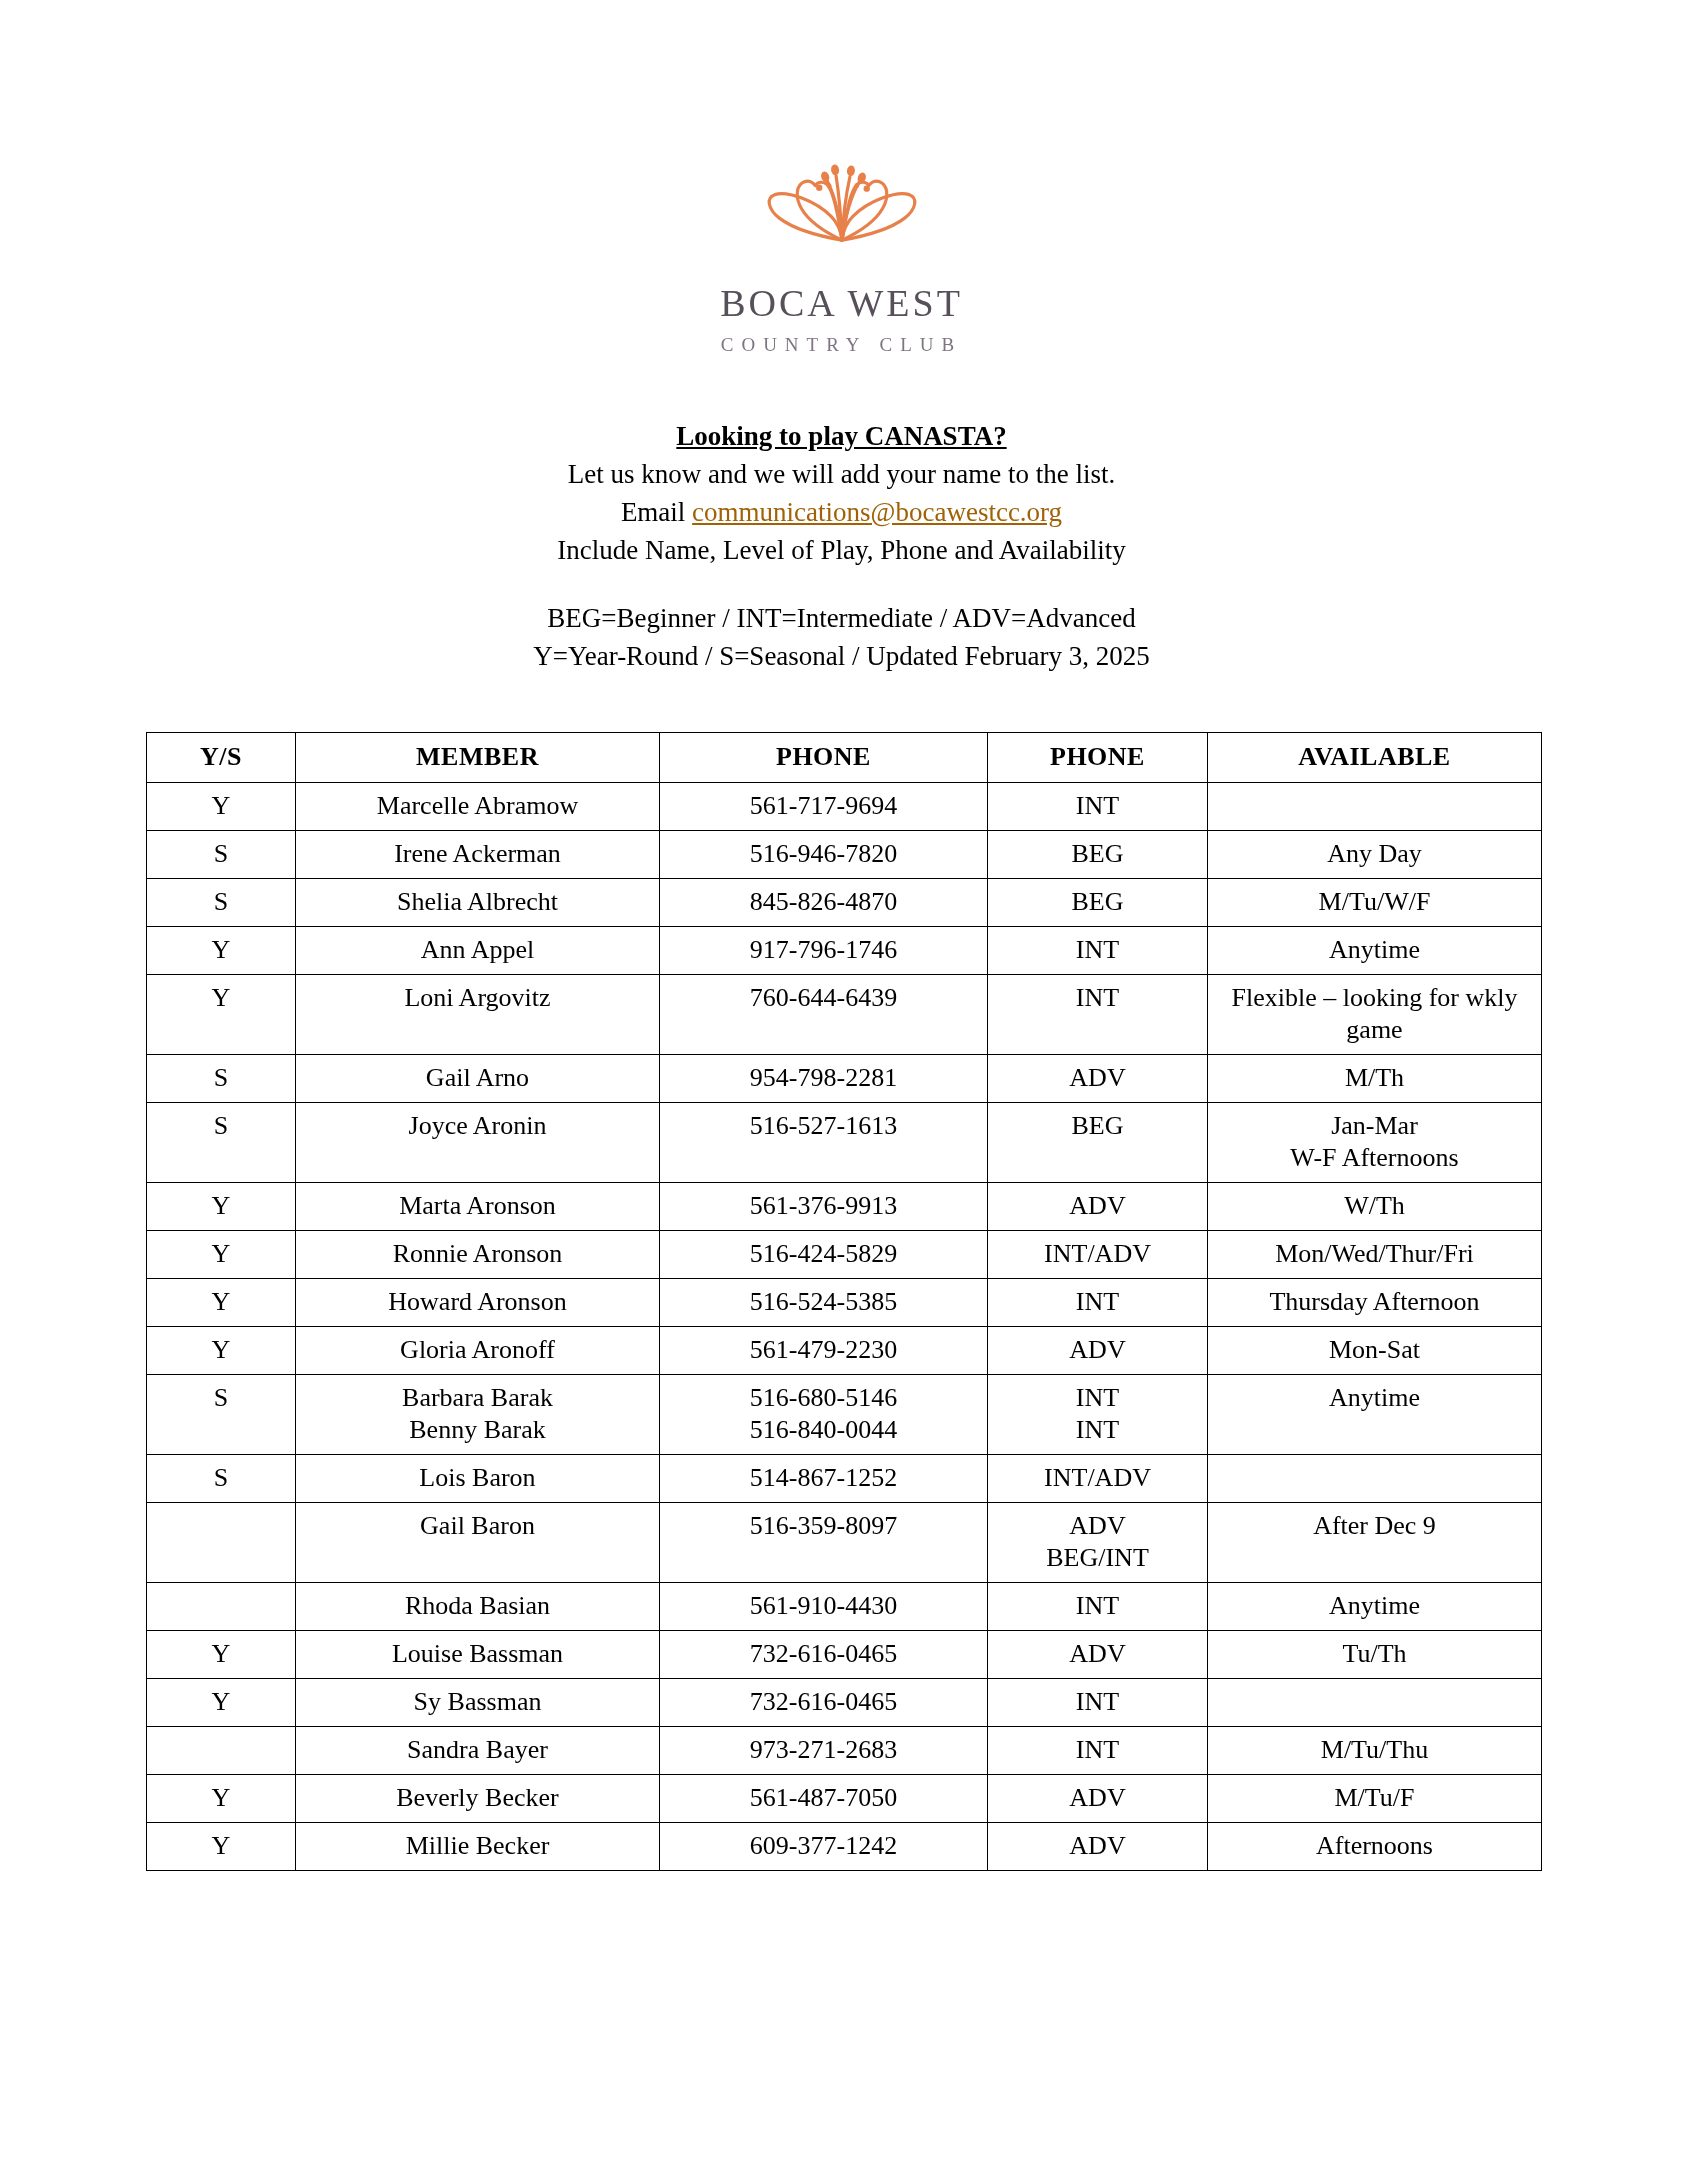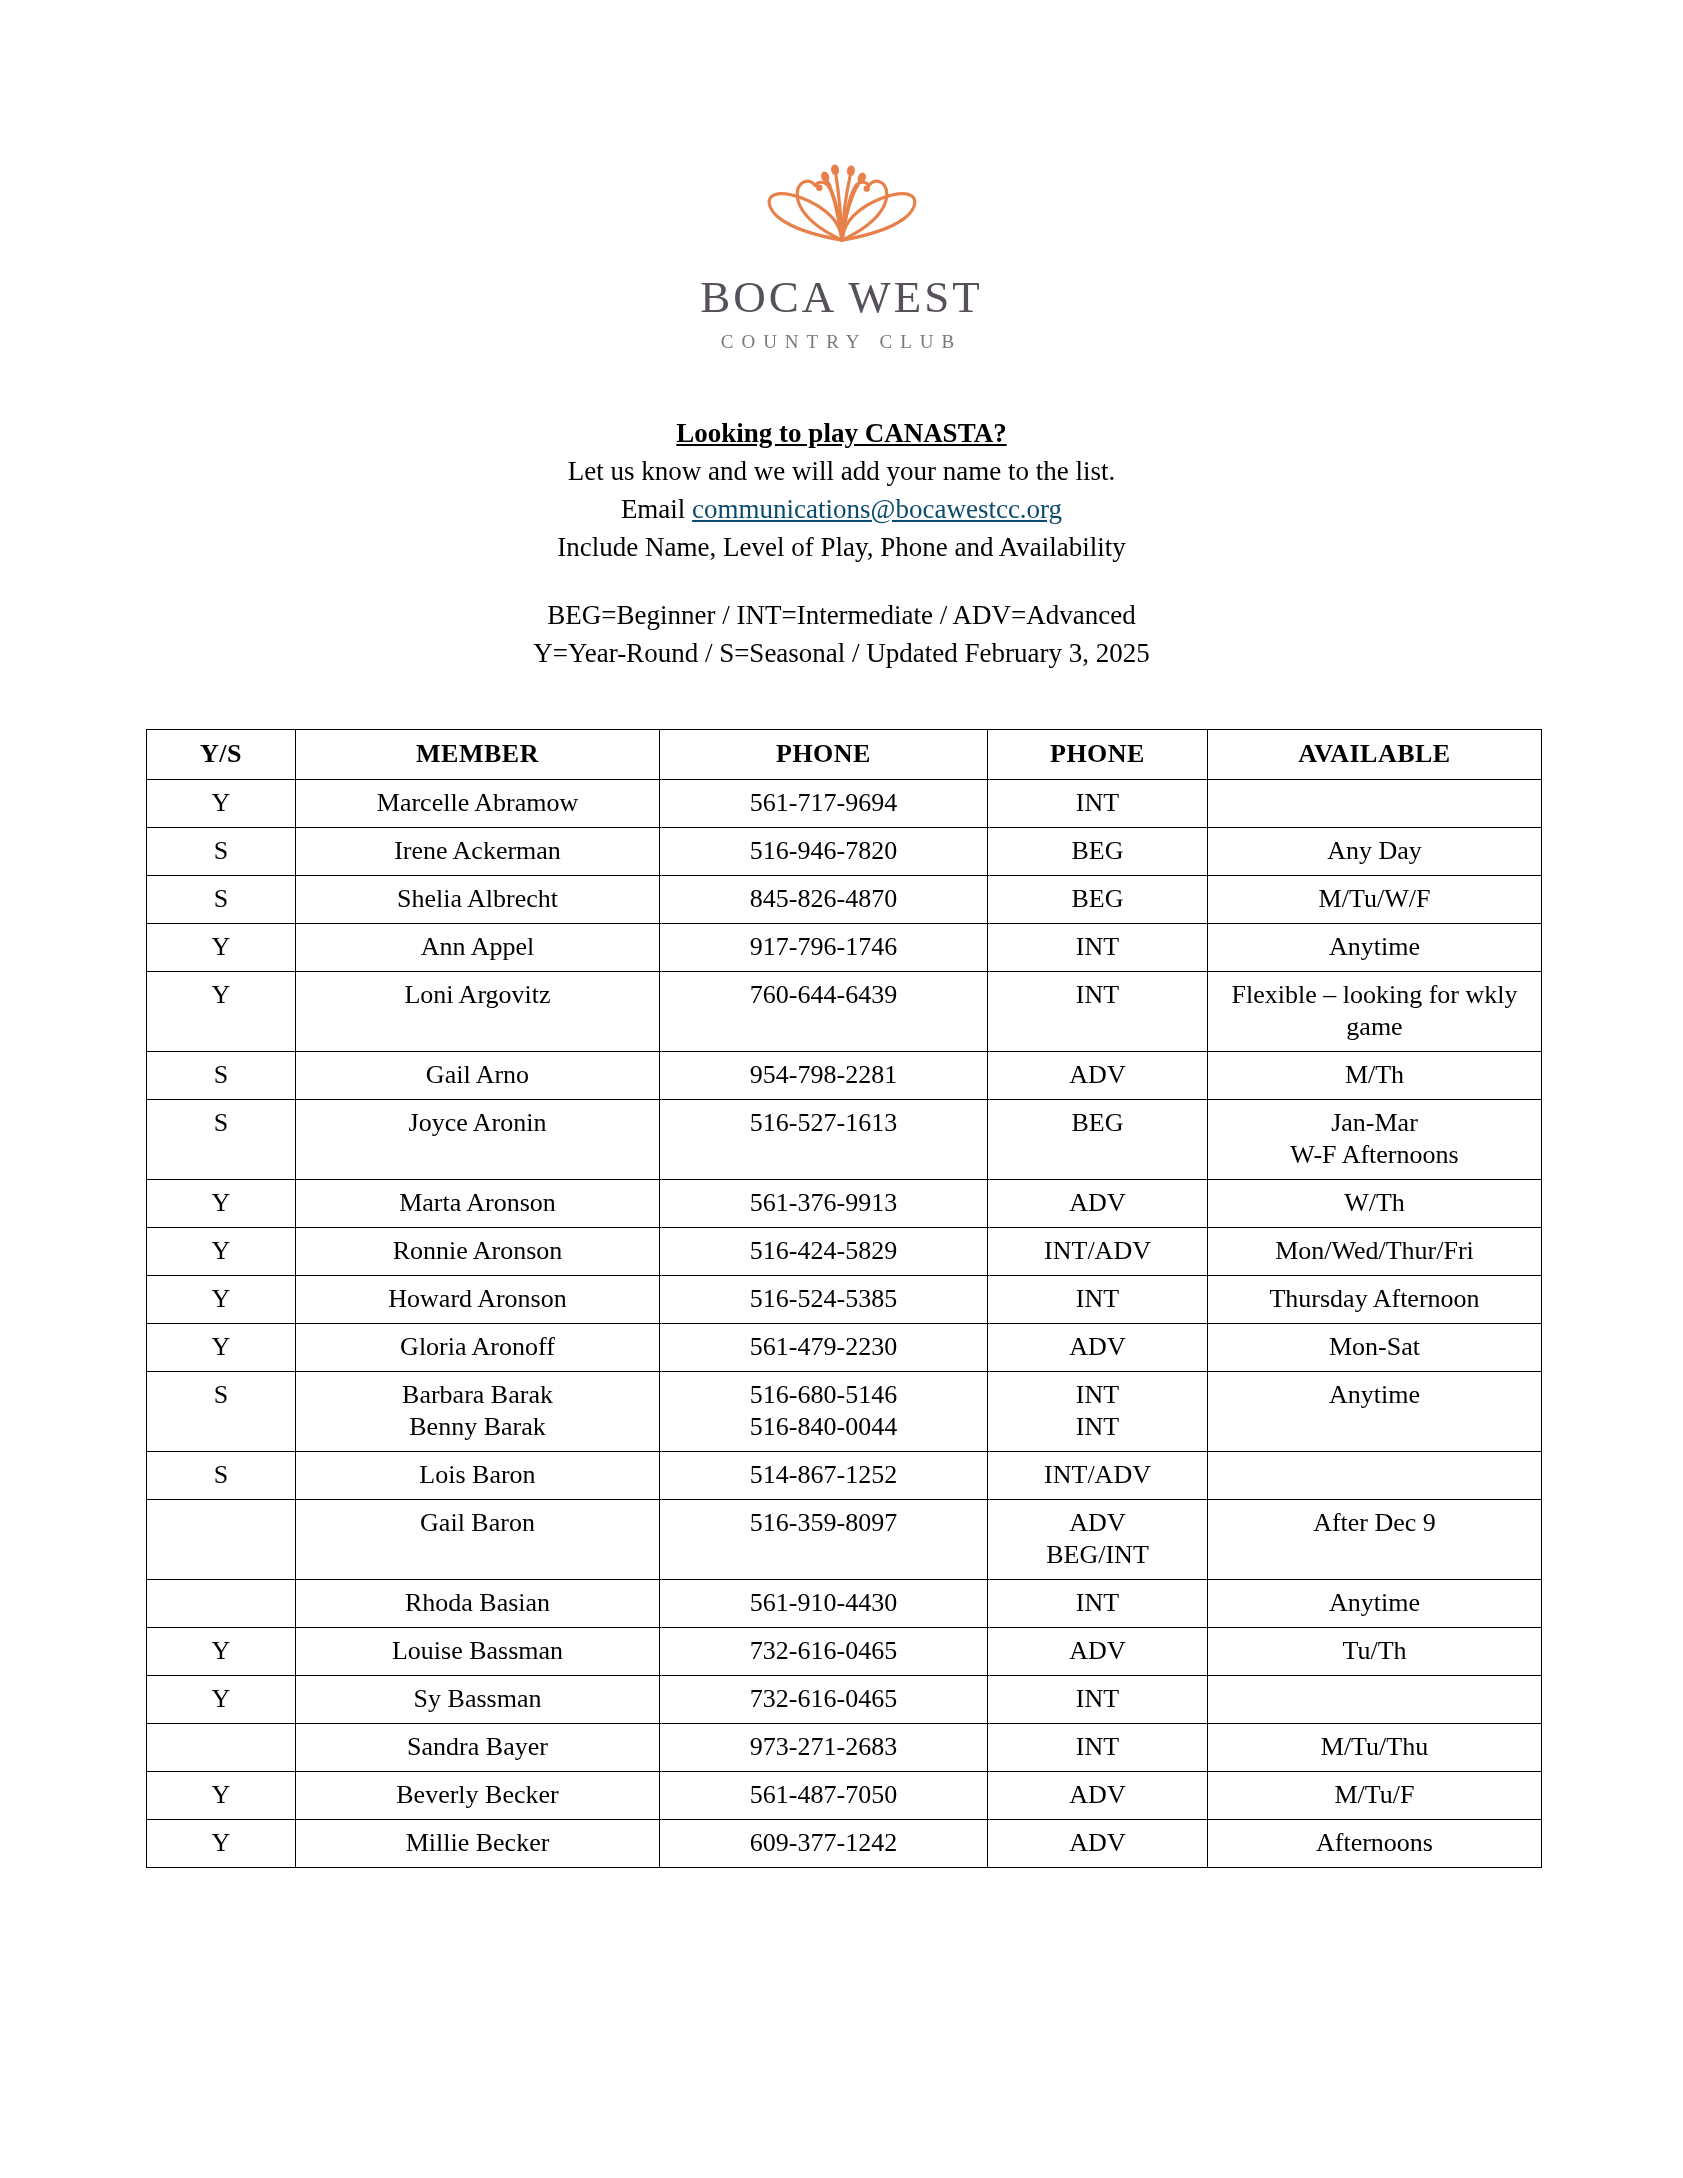--- a/index.html
+++ b/index.html
@@ -31,23 +31,23 @@
     text-align: center;
     padding-top: 149px;
   }
   .logo-mark {
     display: block;
     margin: 0 auto;
     width: 188px;
     height: 117px;
   }
   .logo-wordmark {
-    margin-top: 8px;
+    margin-top: 18px;
     font-family: "Liberation Serif", "DejaVu Serif", serif;
-    font-size: 45px;
+    font-size: 38px;
     letter-spacing: 3px;
     color: #57505a;
     line-height: 1.05;
     font-variant: small-caps;
     white-space: nowrap;
   }
   .logo-sub {
     margin-top: 10px;
     font-family: "Liberation Serif", "DejaVu Serif", serif;
     font-size: 19px;
@@ -63,21 +63,21 @@
     text-align: center;
     margin-top: 61px;
     font-size: 27px;
     line-height: 38px;
   }
   .intro .bold {
     font-weight: bold;
     text-decoration: underline;
   }
   .intro a.email-link {
-    color: #0c4a6e;
+    color: #a16207;
     text-decoration: underline;
   }
   .intro .spacer {
     display: block;
     height: 30px;
   }
 
   
   .table-wrap {
     margin-top: 57px;

